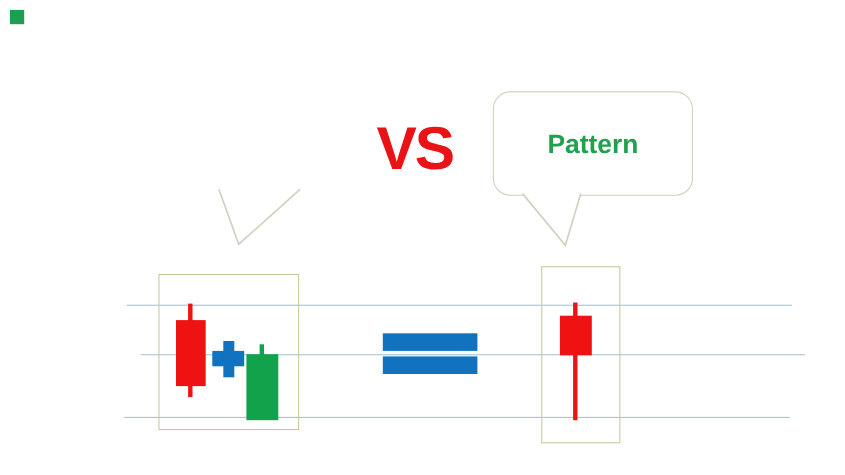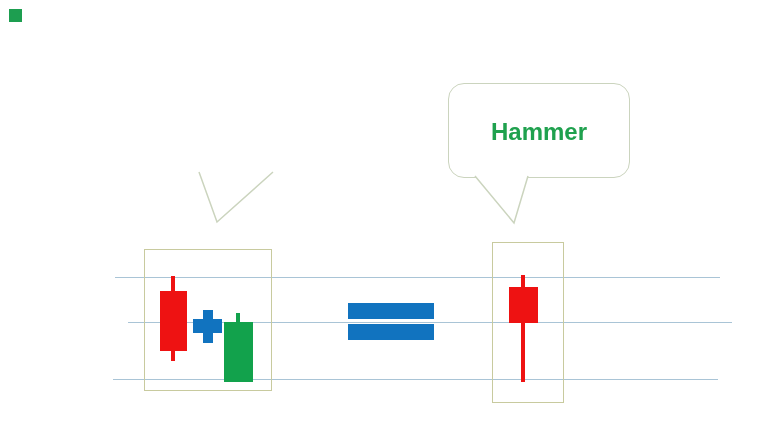--- a/index.html
+++ b/index.html
@@ -74,23 +74,24 @@
   <div class="logo-square"></div>
 
   <div class="gridline g1"></div>
   <div class="gridline g2"></div>
   <div class="gridline g3"></div>
 
   <div class="pattern-box box-left"></div>
   <div class="pattern-box box-right"></div>
 
 
+  <div class="vs">VS</div>
 
   <div class="bubble bubble-right">
-    <div class="bubble-text">Hammer</div>
+    <div class="bubble-text">Pattern</div>
   </div>
 
   <svg class="tails" viewBox="0 0 768 432" xmlns="http://www.w3.org/2000/svg">
     <path d="M199,172 L217,222 L273,172"></path>
     <path d="M475,176 L514,223 L528,176"></path>
   </svg>
 
   <div class="candle-part red-fill w1"></div>
   <div class="candle-part red-fill b1"></div>
   <div class="candle-part red-fill w2"></div>

